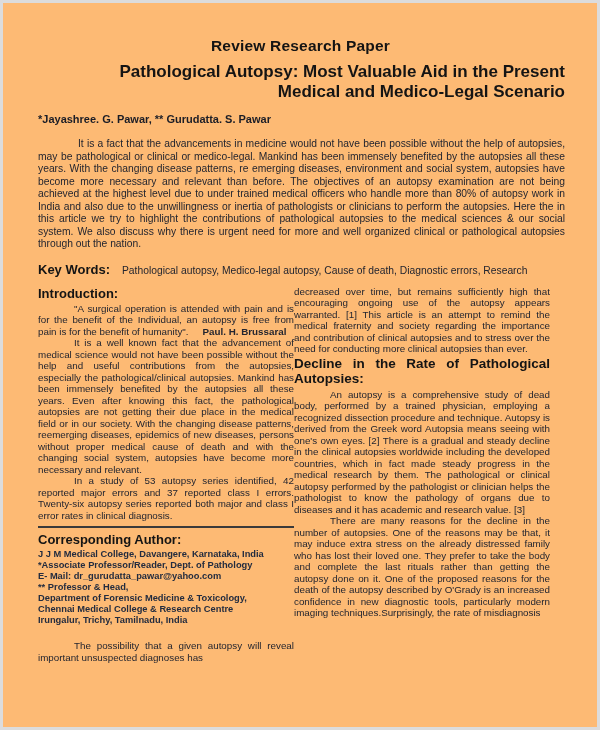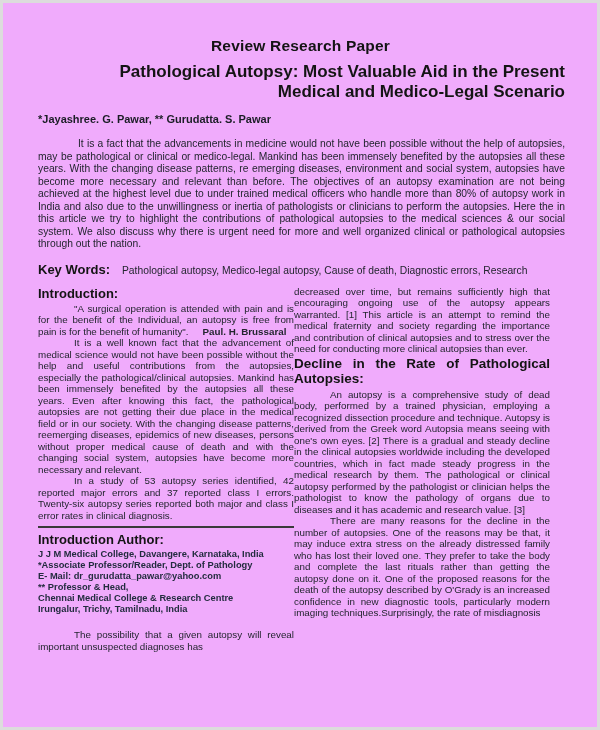--- a/index.html
+++ b/index.html
@@ -5,21 +5,21 @@
   html,body{margin:0;padding:0;}
   body{
     width:600px;height:730px;
     background:#f2f2f2;
     font-family:"Liberation Sans","DejaVu Sans",sans-serif;
     -webkit-font-smoothing:antialiased;
   }
   .page{
     box-sizing:border-box;
     width:600px;height:730px;
-    background:#f0abfc;
+    background:#fdba74;
     border:3px solid #dcdcdc;
     padding:34px 32px 0 33px;
     overflow:hidden;
     color:#20222c;
   }
   
   .category{
     text-align:center;
     font-size:15.5px;font-weight:bold;color:#141414;
     margin-bottom:7px;
@@ -129,27 +129,28 @@
       <div class="col-heading">Introduction:</div>
 
       <p class="indent"><span>"A surgical operation is attended with pain and is for the benefit of the Individual, an autopsy is free from pain is for the benefit of humanity".</span><span class="quote-attribution">Paul. H. Brussaral</span></p>
 
       <p class="indent">It is a well known fact that the advancement of medical science would not have been possible without the help and useful contributions from the autopsies, especially the pathological/clinical autopsies. Mankind has been immensely benefited by the autopsies all these years.  Even after knowing this fact, the pathological autopsies are not getting their due place in the medical field or in our society.  With the changing disease patterns, reemerging diseases, epidemics of new diseases, persons without proper medical cause of death and with the changing social system, autopsies have become more necessary and relevant.</p>
 
       <p class="indent">In a study of 53 autopsy series identified, 42 reported major errors and 37 reported class I errors. Twenty-six autopsy series reported both major and class I error rates in clinical diagnosis.</p>
 
       <hr class="divider">
 
-      <div class="col-heading">Introduction Author:</div>
+      <div class="col-heading">Corresponding Author:</div>
 
       <div class="address">
         <div>J J M Medical College, Davangere, Karnataka, India</div>
         <div>*Associate Professor/Reader, Dept. of Pathology</div>
         <div>E- Mail: dr_gurudatta_pawar@yahoo.com</div>
         <div>** Professor &amp; Head,</div>
+        <div>Department of Forensic Medicine &amp; Toxicology,</div>
         <div>Chennai Medical College &amp; Research Centre</div>
         <div>Irungalur, Trichy, Tamilnadu, India</div>
       </div>
 
       <p class="indent possibility">The possibility that a given autopsy will reveal important unsuspected diagnoses has</p>
 
     </div>
 
     <div class="col">
 

